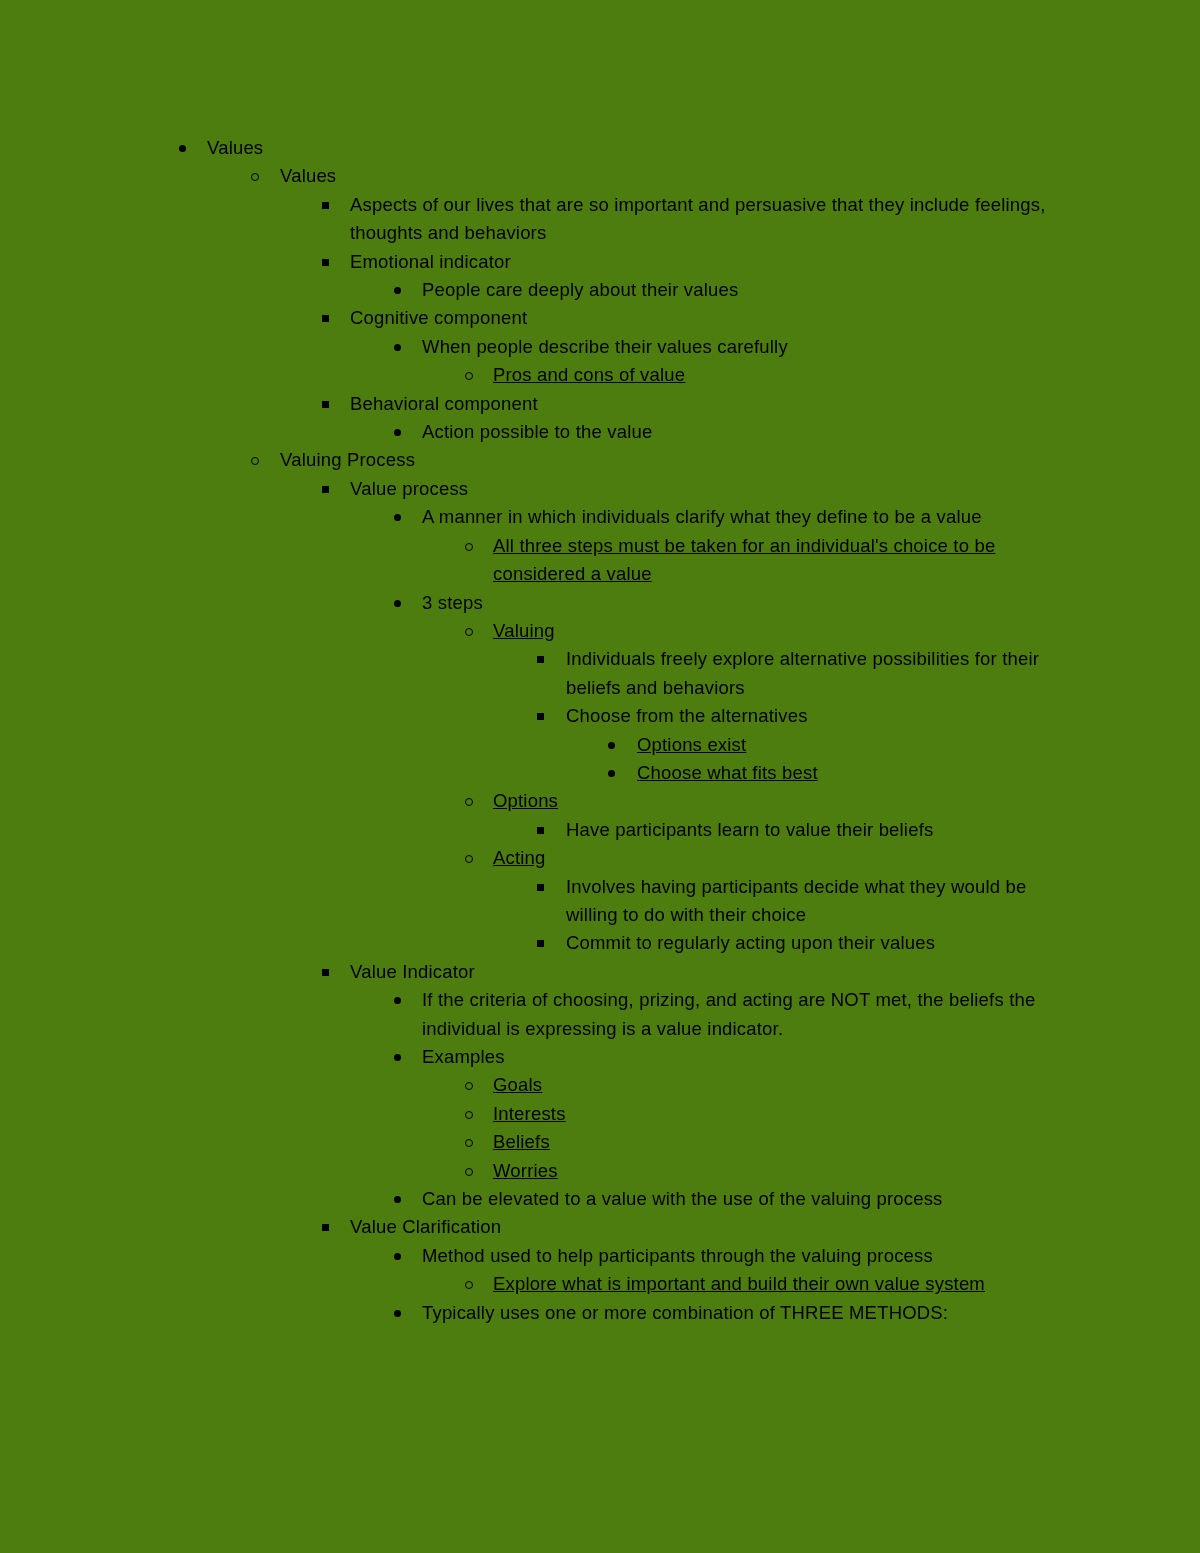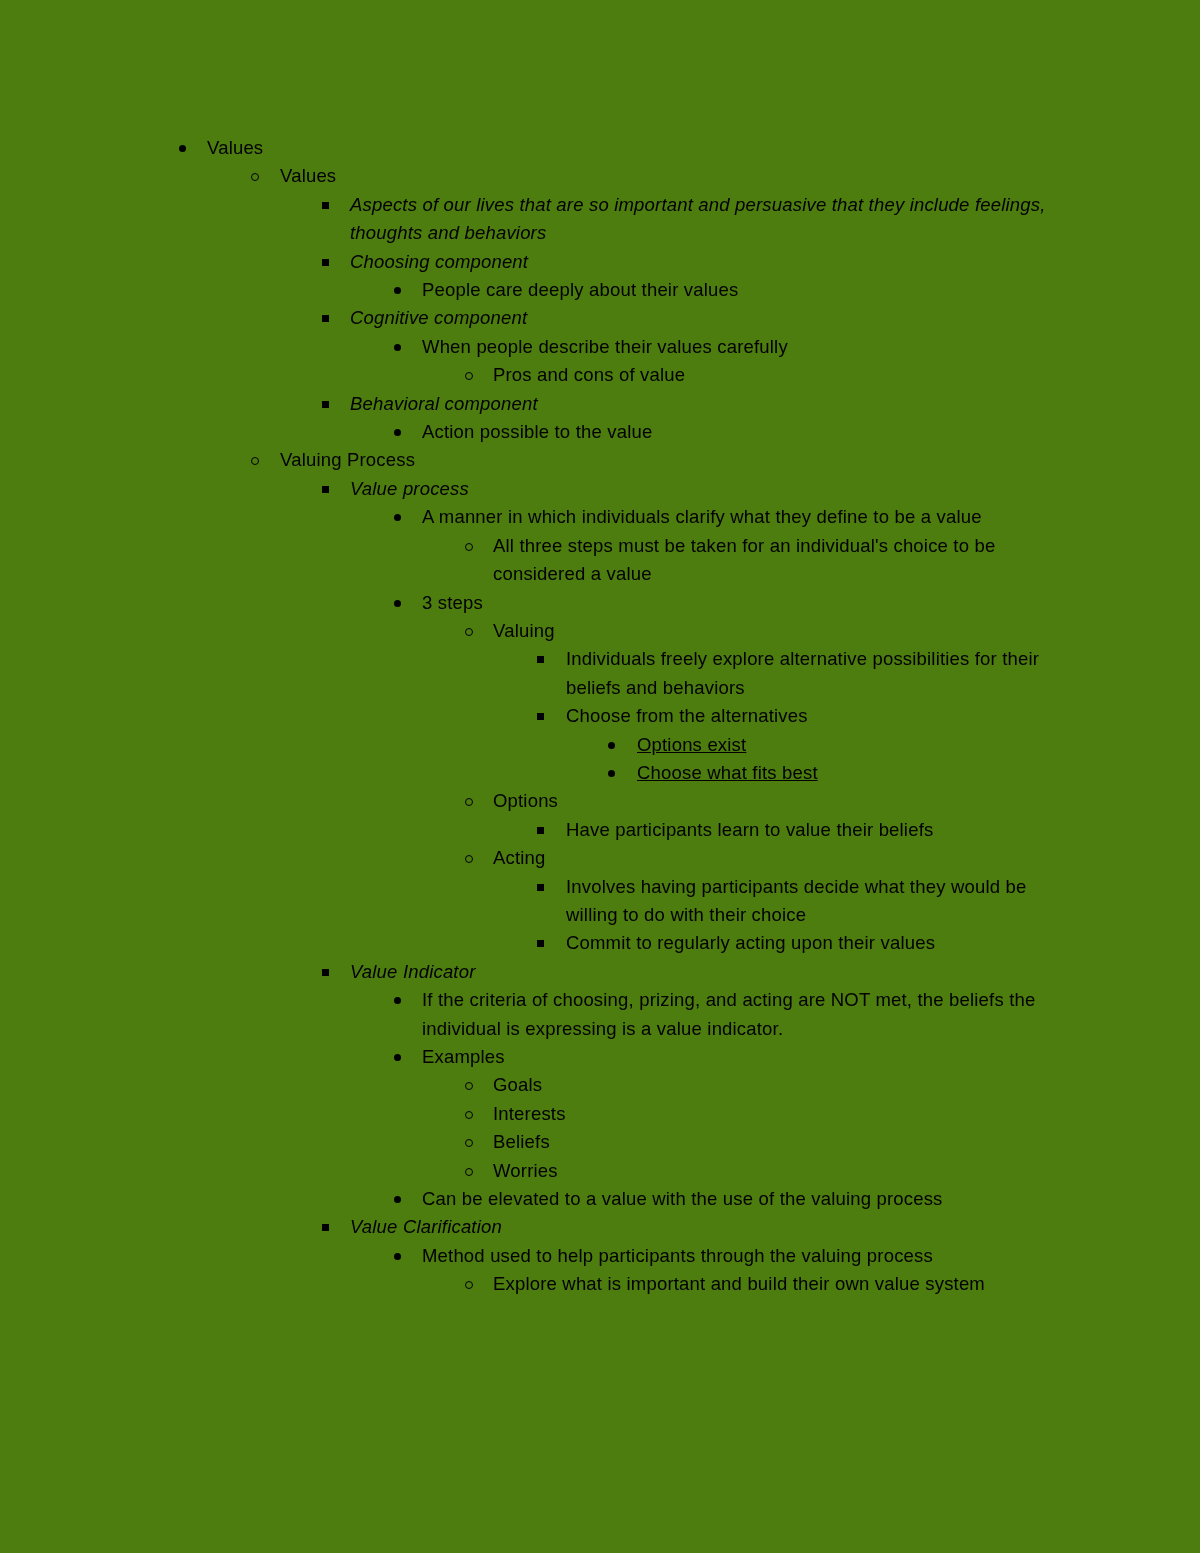--- a/index.html
+++ b/index.html
@@ -72,27 +72,27 @@
   }
 
   
   .lvl1 > .marker { left: 179px; }
   .lvl1 > .txt    { margin-left: 207px; max-width: 880px; }
 
   .lvl2 > .marker { left: 251px; }
   .lvl2 > .txt    { margin-left: 280px; max-width: 820px; }
 
   .lvl3 > .marker { left: 322px; }
-  .lvl3 > .txt    { margin-left: 350px; max-width: 700px; font-style: italic; }
+  .lvl3 > .txt    { margin-left: 350px; max-width: 700px; }
 
   .lvl4 > .marker { left: 394px; }
   .lvl4 > .txt    { margin-left: 422px; max-width: 620px; }
 
   .lvl5 > .marker { left: 465px; }
-  .lvl5 > .txt    { margin-left: 493px; max-width: 580px; }
+  .lvl5 > .txt    { margin-left: 493px; max-width: 580px; text-decoration: underline; }
 
   .lvl6 > .marker { left: 537px; }
   .lvl6 > .txt    { margin-left: 566px; max-width: 510px; }
 
   .lvl7 > .marker { left: 608px; }
   .lvl7 > .txt    { margin-left: 637px; max-width: 450px; text-decoration: underline; }
 </style>
 </head>
 <body>
 
@@ -113,21 +113,21 @@
       <div class="row lvl3">
         <span class="marker">
           <span class="bul-square"></span>
         </span>
         <span class="txt">Aspects of our lives that are so important and persuasive that they include feelings, thoughts and behaviors</span>
       </div>
       <div class="row lvl3">
         <span class="marker">
           <span class="bul-square"></span>
         </span>
-        <span class="txt">Choosing component</span>
+        <span class="txt">Emotional indicator</span>
       </div>
       <div class="row lvl4">
         <span class="marker">
           <span class="bul-disc"></span>
         </span>
         <span class="txt">People care deeply about their values</span>
       </div>
       <div class="row lvl3">
         <span class="marker">
           <span class="bul-square"></span>
@@ -306,15 +306,21 @@
         <span class="marker">
           <span class="bul-disc"></span>
         </span>
         <span class="txt">Method used to help participants through the valuing process</span>
       </div>
       <div class="row lvl5">
         <span class="marker">
           <span class="bul-circle"></span>
         </span>
         <span class="txt">Explore what is important and build their own value system</span>
+      </div>
+      <div class="row lvl4">
+        <span class="marker">
+          <span class="bul-disc"></span>
+        </span>
+        <span class="txt">Typically uses one or more combination of THREE METHODS:</span>
       </div>
     </div>
 </div>
 
 </body></html>

